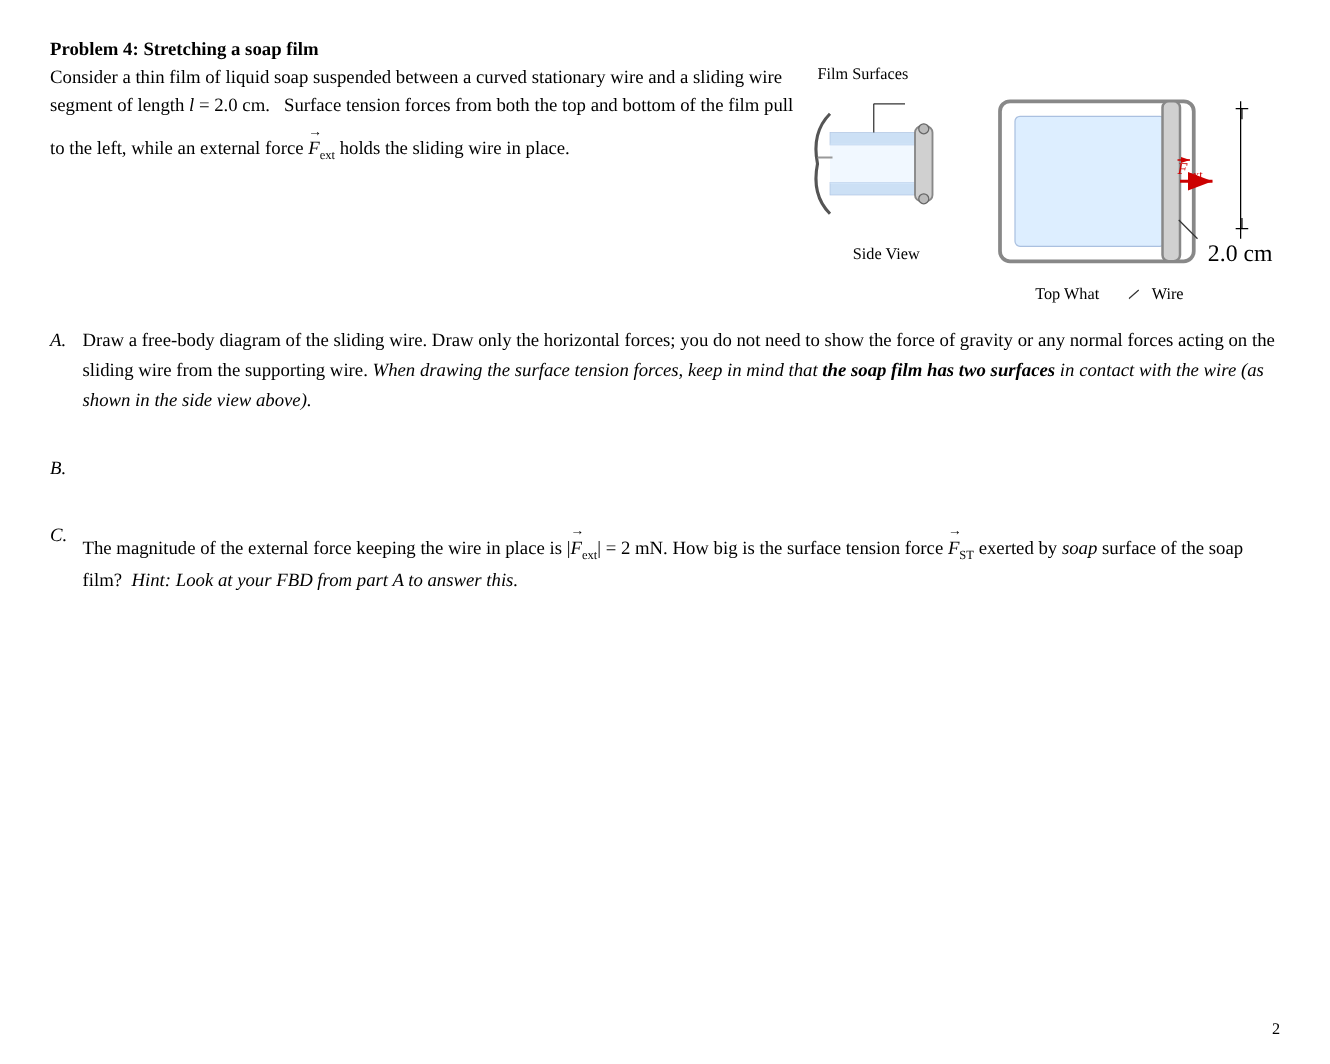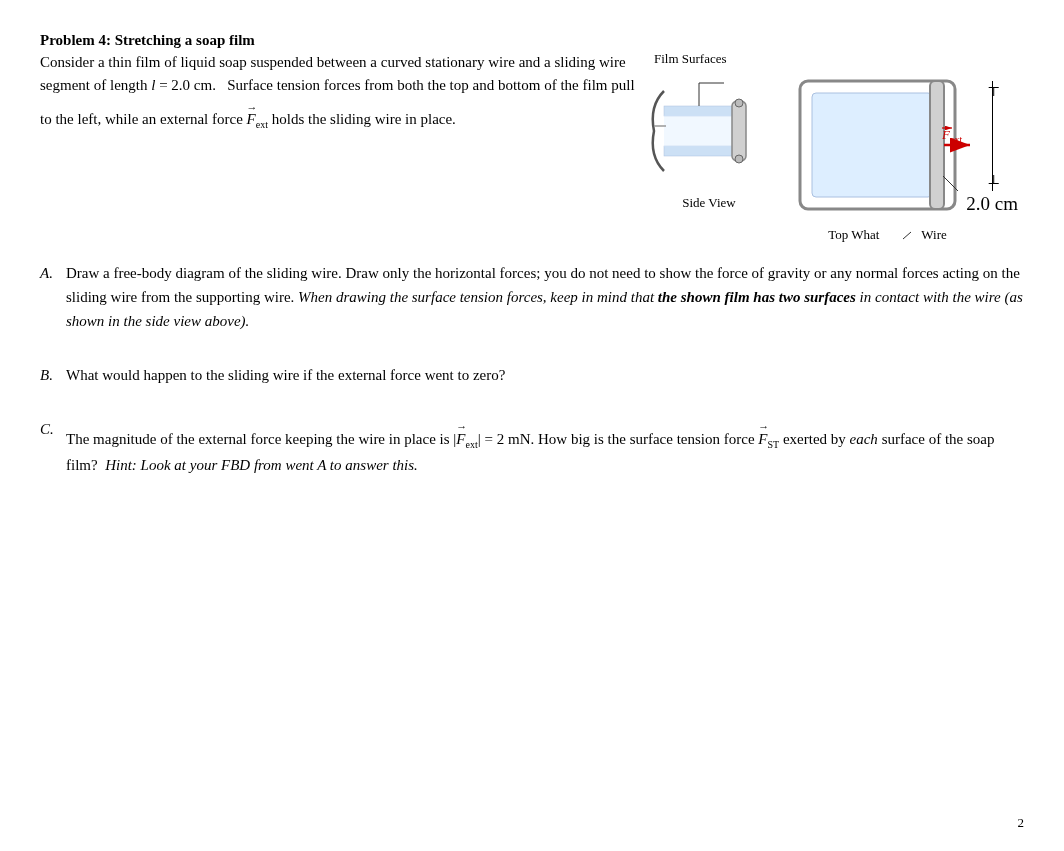--- a/index.html
+++ b/index.html
@@ -205,36 +205,35 @@
   </div>
 </div>
 
 <div class="questions">
 
   <div class="question-item">
     <div class="question-letter" style="font-style:italic;">A.</div>
     <div class="question-text">
       Draw a free-body diagram of the sliding wire. Draw only the horizontal forces; you do not
       need to show the force of gravity or any normal forces acting on the sliding wire from the
-      supporting wire. <em>When drawing the surface tension forces, keep in mind that <strong>the shown film
+      supporting wire. <em>When drawing the surface tension forces, keep in mind that <strong>the soap film
       has two surfaces</strong> in contact with the wire (as shown in the side view above).</em>
     </div>
   </div>
 
   <div class="question-item">
     <div class="question-letter">B.</div>
-    <div class="question-text">What would happen to the sliding wire if the external force went to zero?</div>
   </div>
 
   <div class="question-item">
     <div class="question-letter">C.</div>
     <div class="question-text">
       The magnitude of the external force keeping the wire in place is |<span style="display:inline-block;position:relative;padding-top:10px;"><span style="position:absolute;top:0;left:0;font-size:11px;">→</span><em>F</em></span><sub>ext</sub>| = 2 mN. How big
       is the surface tension force
       <span style="display:inline-block;position:relative;padding-top:10px;"><span style="position:absolute;top:0;left:0;font-size:11px;">→</span><em>F</em></span><sub>ST</sub>
-      exerted by <em>each</em> surface of the soap film?&nbsp; <em>Hint: Look at
-      your FBD from went A to answer this.</em>
+      exerted by <em>soap</em> surface of the soap film?&nbsp; <em>Hint: Look at
+      your FBD from part A to answer this.</em>
     </div>
   </div>
 
 </div>
 
 <div class="page-num">2</div>
 
 </body></html>

